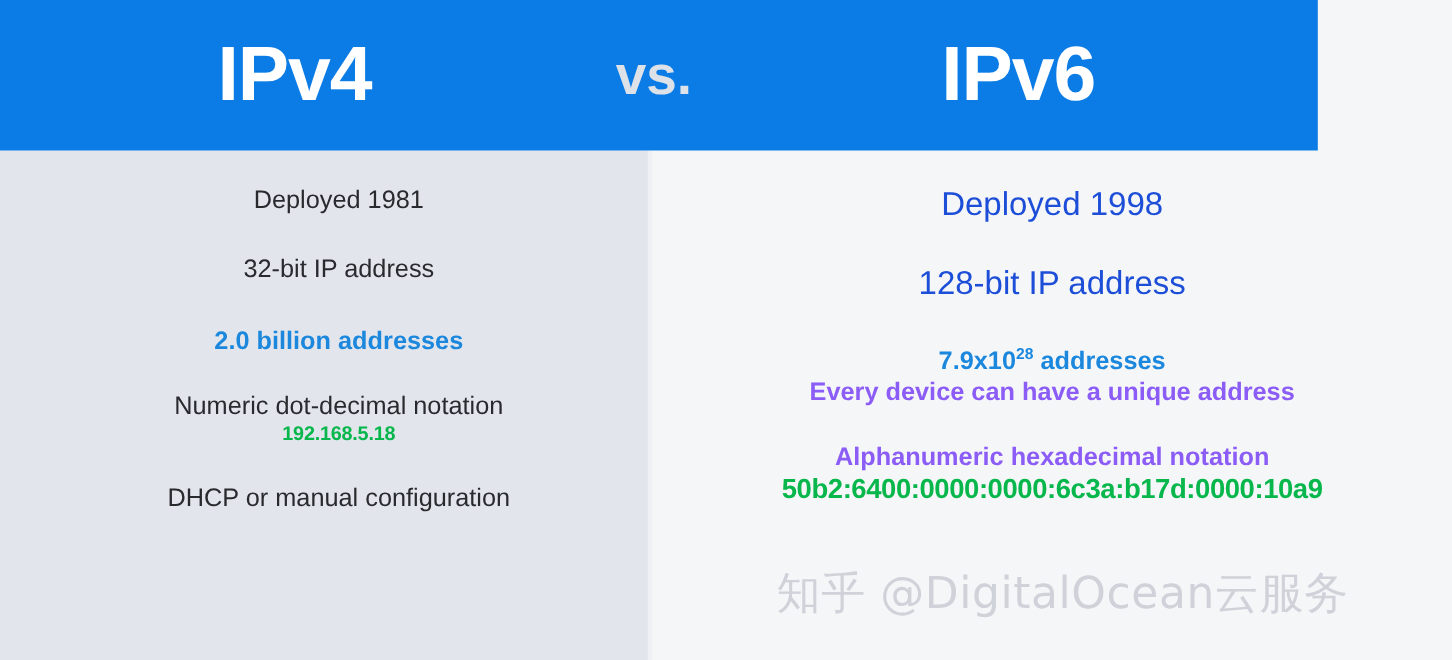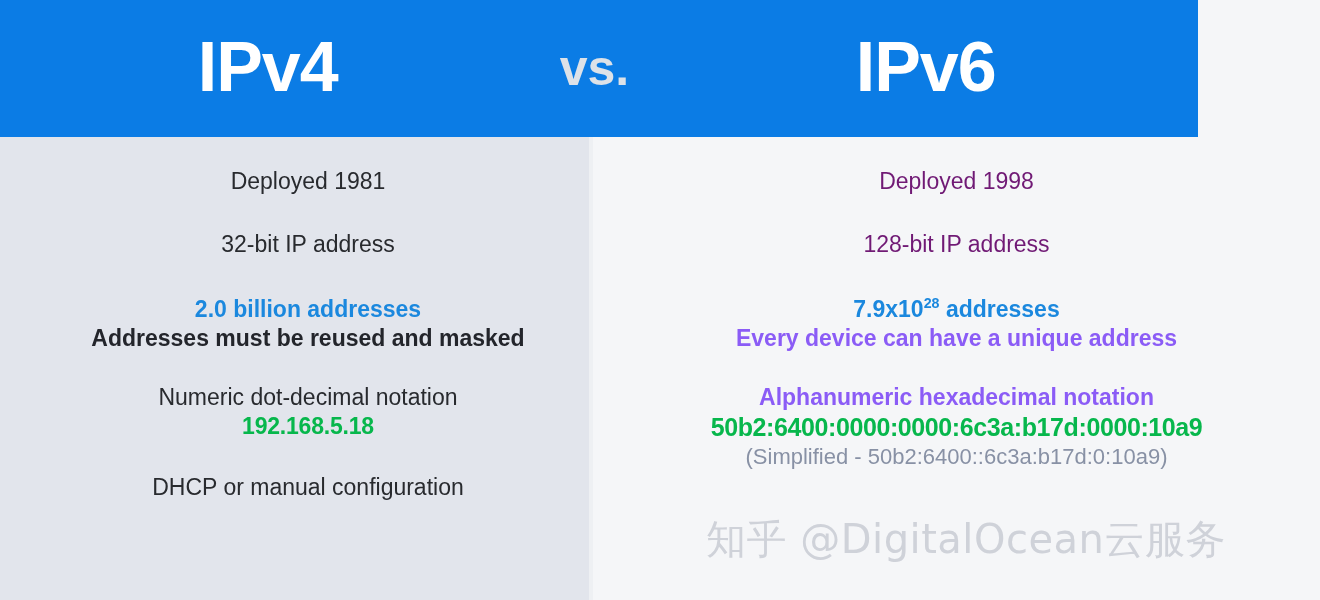--- a/index.html
+++ b/index.html
@@ -115,41 +115,41 @@
     white-space: nowrap;
   }
 
   
   .t-plain-l {
     font-size: 23px;
     font-weight: normal;
     color: #282a2e;
   }
   .t-plain-r {
-    font-size: 23px;
-    font-weight: normal;
-    color: #701a75;
+    font-size: 30px;
+    font-weight: normal;
+    color: #1d4ed8;
   }
   .t-bold-l {
     font-size: 23px;
     font-weight: bold;
     color: #23252b;
   }
   .t-bold-r {
     font-size: 23px;
     font-weight: bold;
     color: #8b5cf6;
   }
   .t-accent {
     font-size: 23px;
     font-weight: bold;
     color: #1b88de;
   }
   .t-green {
-    font-size: 23px;
+    font-size: 18px;
     font-weight: bold;
     color: #07b74c;
     letter-spacing: -0.2px;
   }
   .t-green-wide {
     font-size: 25px;
     font-weight: bold;
     color: #07b74c;
     letter-spacing: -0.4px;
   }
@@ -216,21 +216,20 @@
       <div class="gap-a"></div>
 
       <div class="block">
         <div class="line t-plain-l">32-bit IP address</div>
       </div>
 
       <div class="gap-b"></div>
 
       <div class="block">
         <div class="line t-accent">2.0 billion addresses</div>
-        <div class="line t-bold-l">Addresses must be reused and masked</div>
       </div>
 
       <div class="gap-c"></div>
 
       <div class="block">
         <div class="line t-plain-l">Numeric dot-decimal notation</div>
         <div class="line t-green">192.168.5.18</div>
       </div>
 
       <div class="gap-d"></div>
@@ -260,21 +259,20 @@
       <div class="block">
         <div class="line t-accent"><span>7.9x10</span><sup class="exp">28</sup><span> addresses</span></div>
         <div class="line t-bold-r">Every device can have a unique address</div>
       </div>
 
       <div class="gap-c"></div>
 
       <div class="block">
         <div class="line t-bold-r">Alphanumeric hexadecimal notation</div>
         <div class="line t-green-wide">50b2:6400:0000:0000:6c3a:b17d:0000:10a9</div>
-        <div class="line t-muted">(Simplified - 50b2:6400::6c3a:b17d:0:10a9)</div>
       </div>
 
       <div class="gap-d"></div>
 
 
     </div>
 
   </div>
 
   <div class="watermark">知乎 @DigitalOcean云服务</div>

